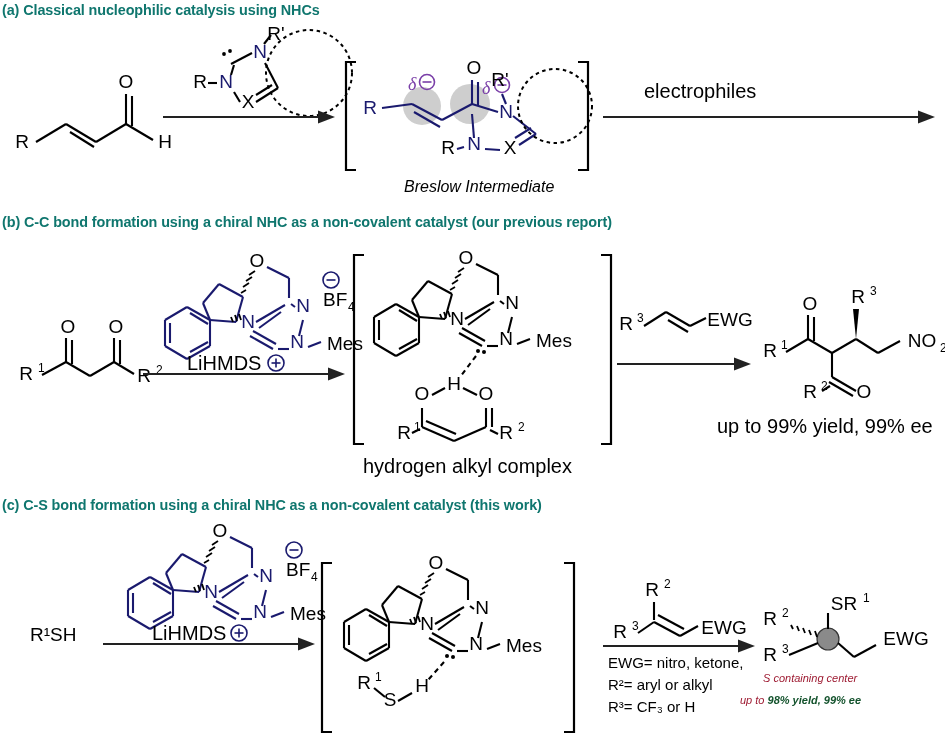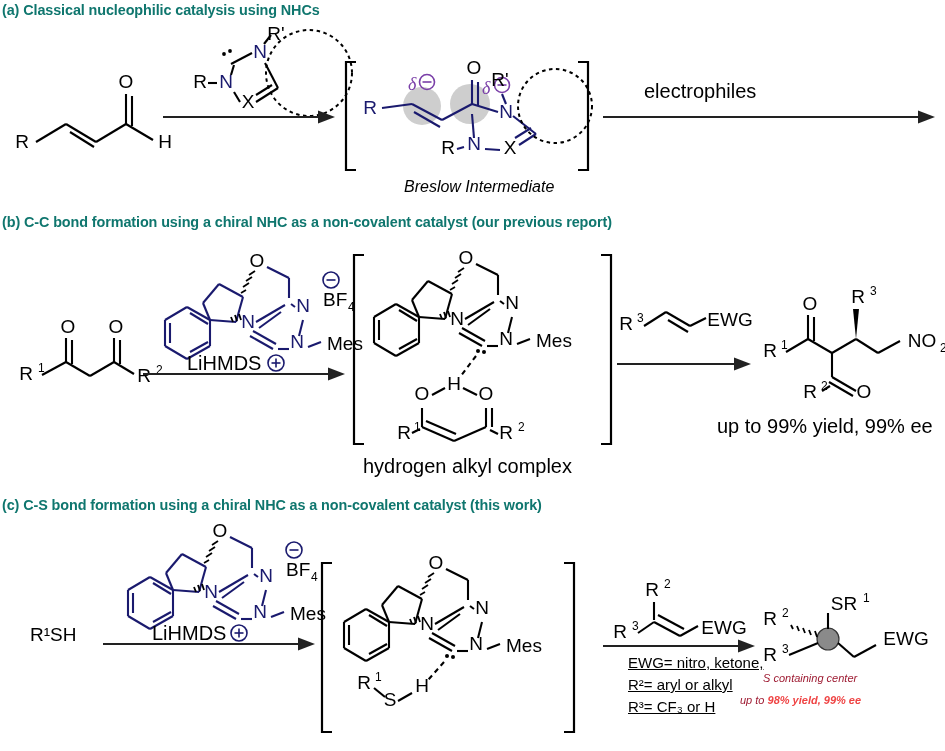--- a/index.html
+++ b/index.html
@@ -10,21 +10,21 @@
   }
   .abs{position:absolute;}
   .hdr{
     font-weight:bold;font-size:14.4px;color:#0f766e;letter-spacing:-0.1px;
     white-space:nowrap;
   }
   .lbl{font-size:20px;white-space:nowrap;}
   .lbl-it{font-size:16px;font-style:italic;white-space:nowrap;margin-left:24px;}
   .small{font-size:15px;white-space:nowrap;}
   .red-it{color:#9e1b32;font-style:italic;white-space:nowrap;font-size:11px;}
-  .red-itb{color:#ef4444;font-style:italic;font-weight:bold;}
+  .red-itb{color:#14532d;font-style:italic;font-weight:bold;}
   svg{position:absolute;overflow:visible;}
   .b{fill:none;stroke:#000;stroke-width:2.1;}
   .bn{fill:none;stroke:#1a1a6e;stroke-width:2.1;}
   .bdash{fill:none;stroke:#000;stroke-width:2.1;stroke-dasharray:5 4;}
   .bdash2{fill:none;stroke:#000;stroke-width:2;stroke-dasharray:3.5 3.5;}
   .arw{fill:none;stroke:#222;stroke-width:2.2;}
   .arwhead{fill:#222;}
   .atom{font-family:"Liberation Sans",sans-serif;font-size:19px;fill:#000;}
   .atomn{font-family:"Liberation Sans",sans-serif;font-size:19px;fill:#1a1a6e;}
   .atomsm{font-family:"Liberation Sans",sans-serif;font-size:12px;fill:#000;}
@@ -470,21 +470,21 @@
   <path class="b" d="M54,44 L80,58"></path>
   <path class="b" d="M58,37 L84,51"></path>
   <path class="b" d="M80,58 L98,48"></path>
   <text class="atom" x="124" y="56" text-anchor="middle">EWG</text>
 </svg>
 <svg class="abs" style="left:600px;top:638px;" width="160" height="24">
   <path class="arw" d="M3,8 L140,8"></path>
   <path class="arwhead" d="M155,8 L138,1.5 L138,14.5 Z"></path>
 </svg>
 
-<div class="abs" style="left:628px;top:652px;line-height:22px;text-decoration:underline;">
+<div class="abs" style="left:608px;top:652px;line-height:22px;">
   <div class="small">EWG= nitro, ketone,</div>
   <div class="small">R²= aryl or alkyl</div>
   <div class="small">R³= CF₃ or H</div>
 </div>
 
 <svg class="abs" style="left:748px;top:595px;" width="200" height="80">
 
   <circle class="sball" cx="80" cy="44" r="11"></circle>
 
   <path class="b" d="M80,34 L80,18"></path>

